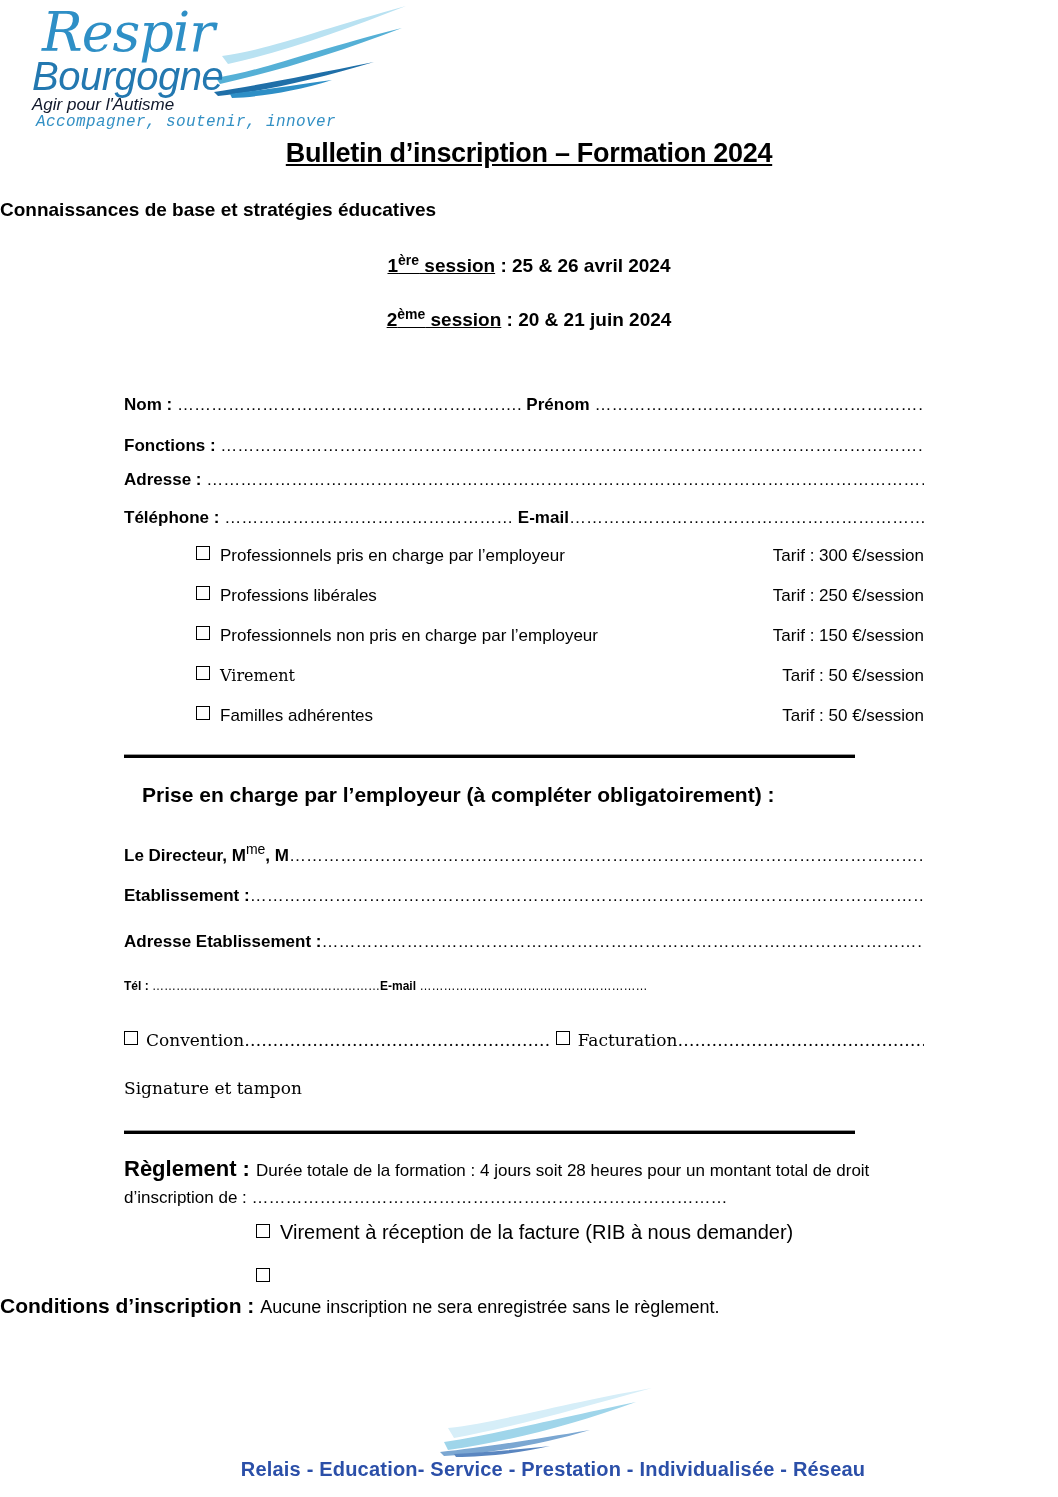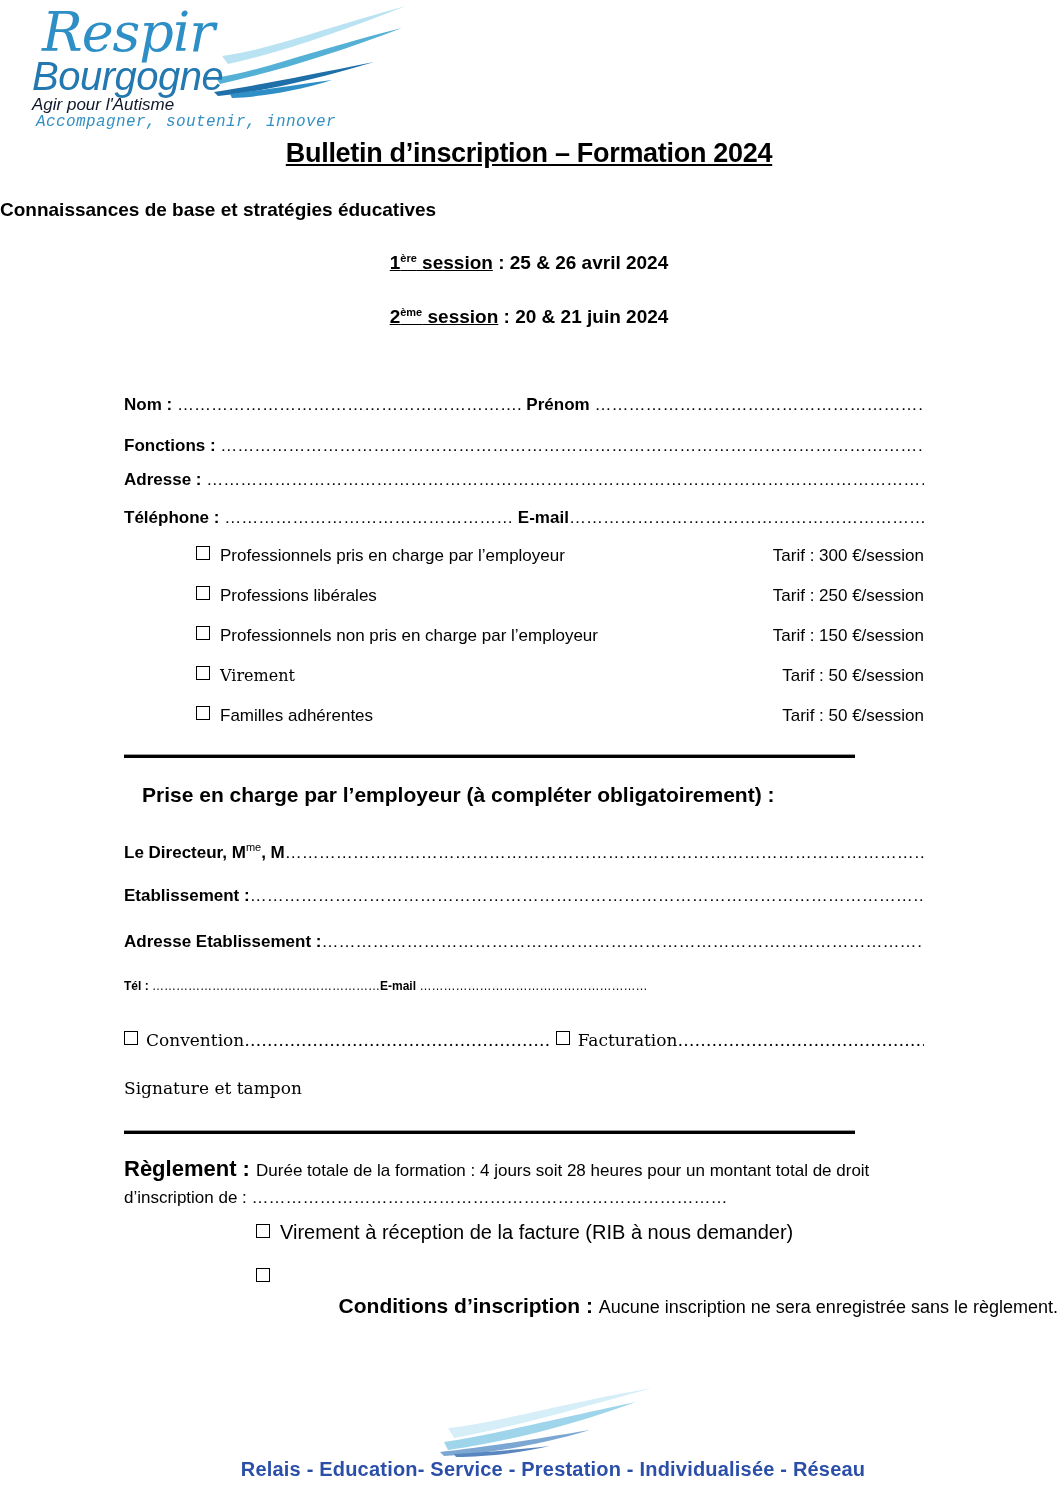--- a/index.html
+++ b/index.html
@@ -106,21 +106,21 @@
     position: absolute;
     left: 0;
     width: 1058px;
     text-align: center;
     font-size: 19px;
     font-weight: bold;
   }
   #session-1 { top: 252px; }
   #session-2 { top: 306px; }
   .session-label { text-decoration: underline; }
-  .sup { font-size: 11px; vertical-align: super; }
+  .sup { font-size: 14px; vertical-align: super; }
 
   
   .field-row {
     position: absolute;
     left: 124px;
     width: 800px;
     font-size: 17px;
     white-space: nowrap;
     overflow: hidden;
   }
@@ -246,21 +246,21 @@
   }
   #pay-0 { top: 1221px; }
   #pay-1 { top: 1265px; }
 
   
   #conditions-block {
     position: absolute;
     left: 0;
     top: 1290px;
     width: 1058px;
-    text-align: right;
+    text-align: left;
     font-size: 18px;
     line-height: 1.55;
   }
   #conditions-block .chead {
     font-size: 21px;
     font-weight: bold;
   }
 
   
   #footer-wave {

